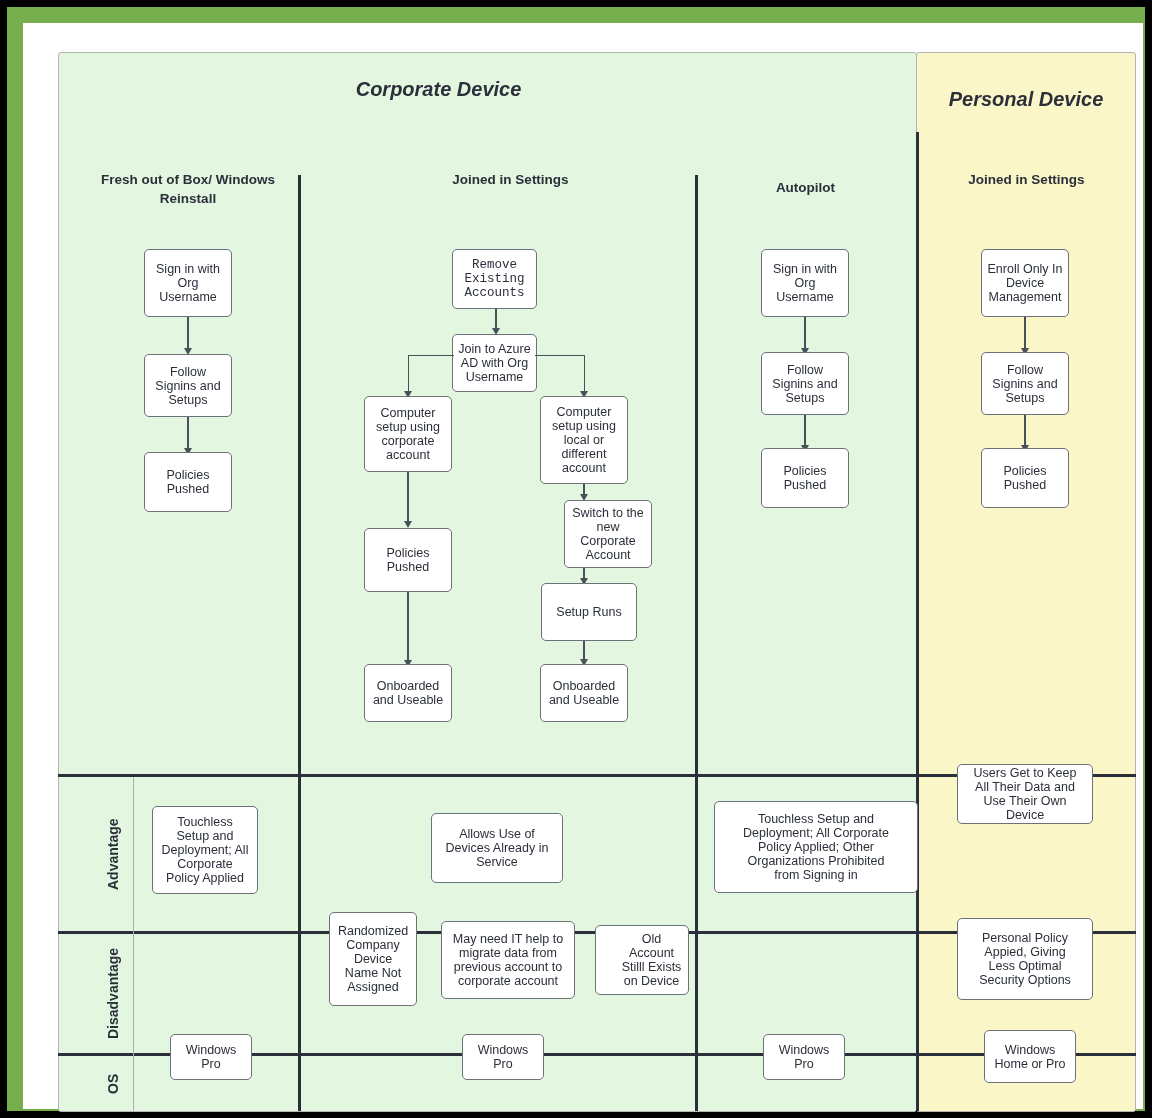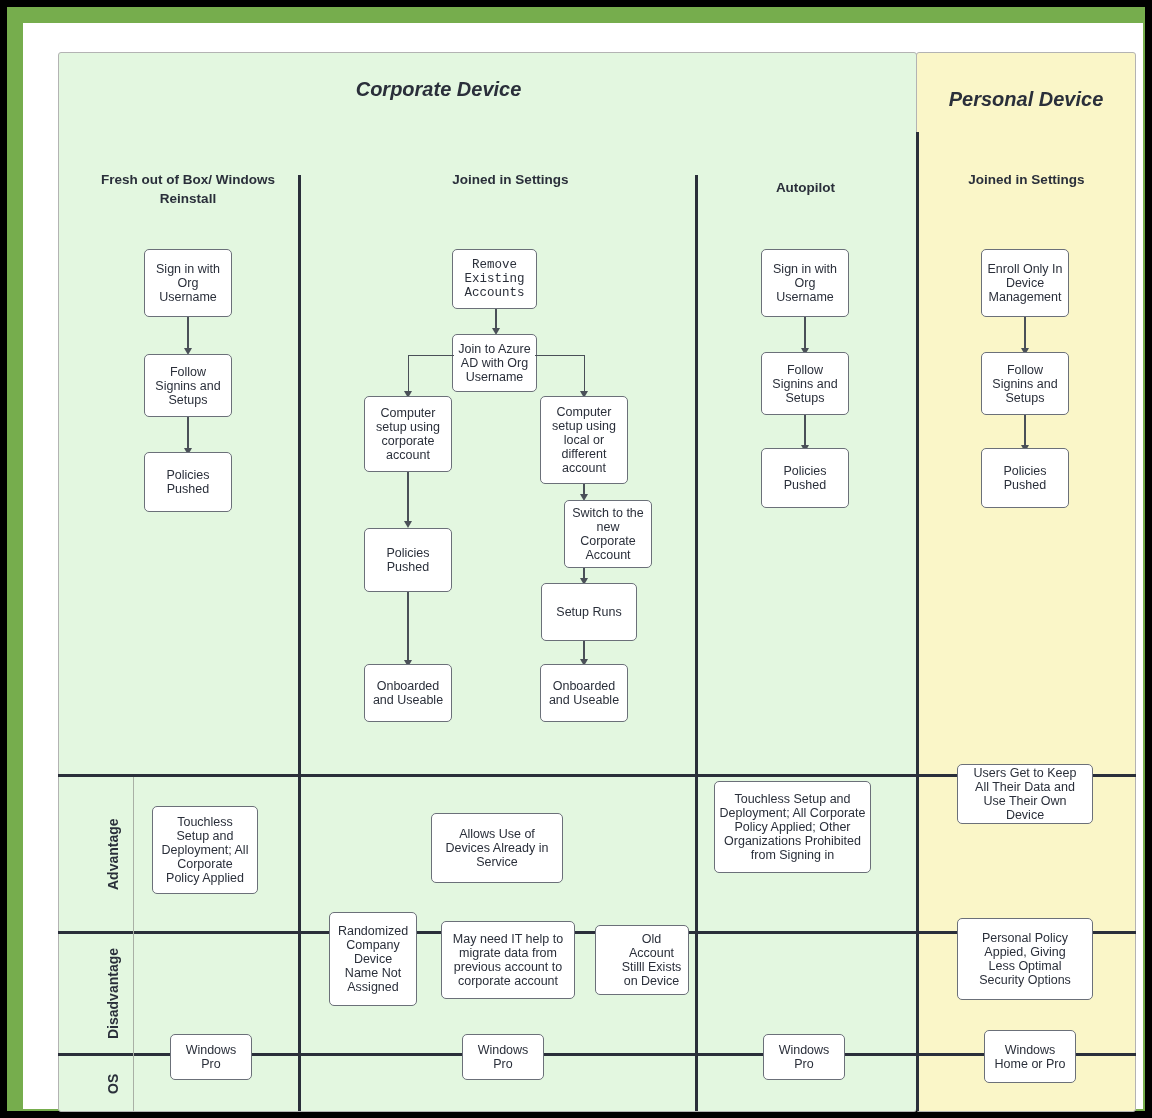--- a/index.html
+++ b/index.html
@@ -315,21 +315,21 @@
         <div class="row-label" style="left:35px; top:1004px; width:40px; height:55px;">OS</div>
 
         <div class="node" style="left:94px; top:754px; width:106px; height:88px;">Touchless
 Setup and
 Deployment; All
 Corporate
 Policy Applied</div>
         <div class="node" style="left:373px; top:761px; width:132px; height:70px;">Allows Use of
 Devices Already in
 Service</div>
-        <div class="node" style="left:656px; top:729px; width:157px; height:92px;">Touchless Setup and
+        <div class="node" style="left:656px; top:749px; width:204px; height:92px;">Touchless Setup and
 Deployment; All Corporate
 Policy Applied; Other
 Organizations Prohibited
 from Signing in</div>
         <div class="node" style="left:899px; top:712px; width:136px; height:60px;">Users Get to Keep
 All Their Data and
 Use Their Own
 Device</div>
 
         <div class="node" style="left:271px; top:860px; width:88px; height:94px;">Randomized

